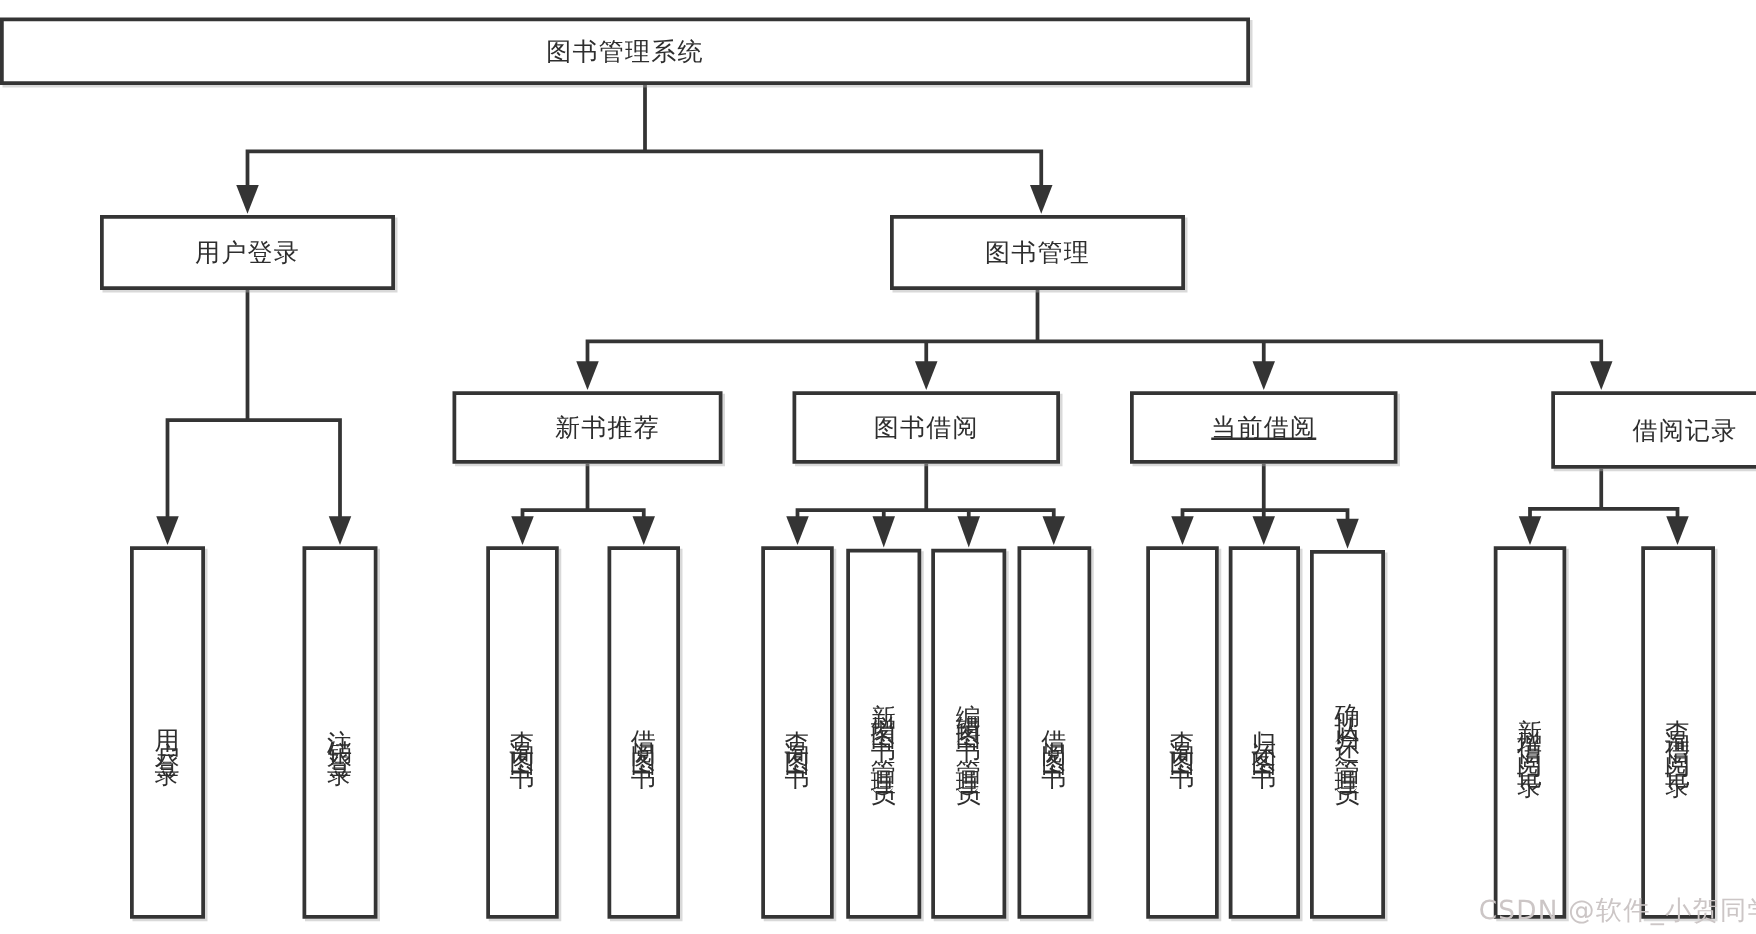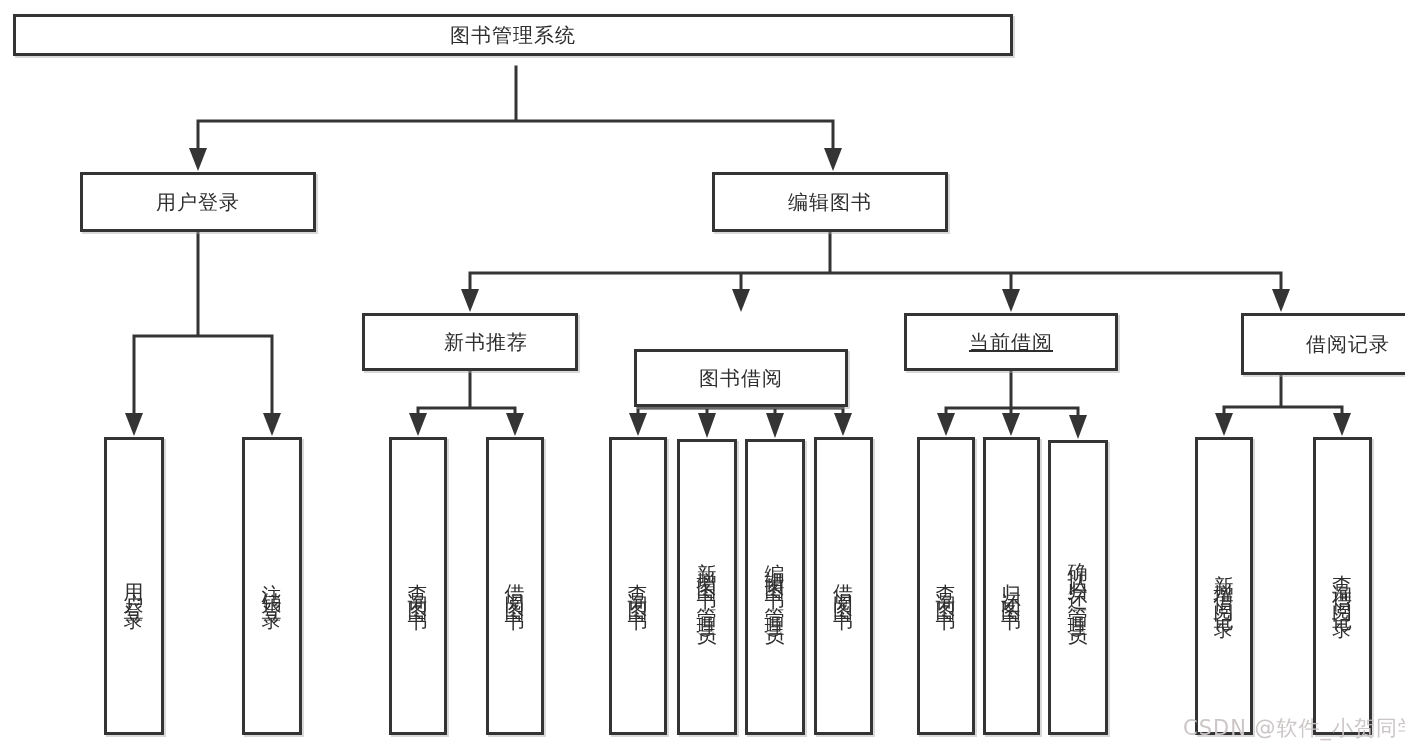--- a/index.html
+++ b/index.html
@@ -95,35 +95,35 @@
       <polygon points="766,413 784,413 775,438"></polygon>
       <polygon points="834,413 852,413 843,436"></polygon>
       <polygon points="937,413 955,413 946,436"></polygon>
       <polygon points="1002,413 1020,413 1011,436"></polygon>
       <polygon points="1069,415 1087,415 1078,439"></polygon>
       <polygon points="1215,413 1233,413 1224,436"></polygon>
       <polygon points="1333,413 1351,413 1342,436"></polygon>
     </g>
   </svg>
 
-  <div class="box" style="left:13px; top:14px; width:1000px; height:42px;align-items:center;">
+  <div class="box" style="left:0; top:14px; width:1000px; height:54px;align-items:center;">
     <span class="hlabel">图书管理系统</span>
   </div>
 
   <div class="box" style="left:80px; top:172px; width:236px; height:60px;">
     <span class="hlabel">用户登录</span>
   </div>
   <div class="box" style="left:712px; top:172px; width:236px; height:60px;">
-    <span class="hlabel">编辑图书</span>
+    <span class="hlabel">图书管理</span>
   </div>
 
   <div class="box" style="left:362px; top:313px; width:216px; height:58px;padding-left:32px;">
     <span class="hlabel">新书推荐</span>
   </div>
-  <div class="box" style="left:634px; top:313px; width:214px; height:58px;margin-top:36px;">
+  <div class="box" style="left:634px; top:313px; width:214px; height:58px;">
     <span class="hlabel">图书借阅</span>
   </div>
   <div class="box" style="left:904px; top:313px; width:214px; height:58px;text-decoration:underline;">
     <span class="hlabel">当前借阅</span>
   </div>
   <div class="box" style="left:1241px; top:313px; width:214px; height:62px;">
     <span class="hlabel">借阅记录</span>
   </div>
 
   <div class="box" style="left:104px; top:437px; width:60px; height:298px;">

